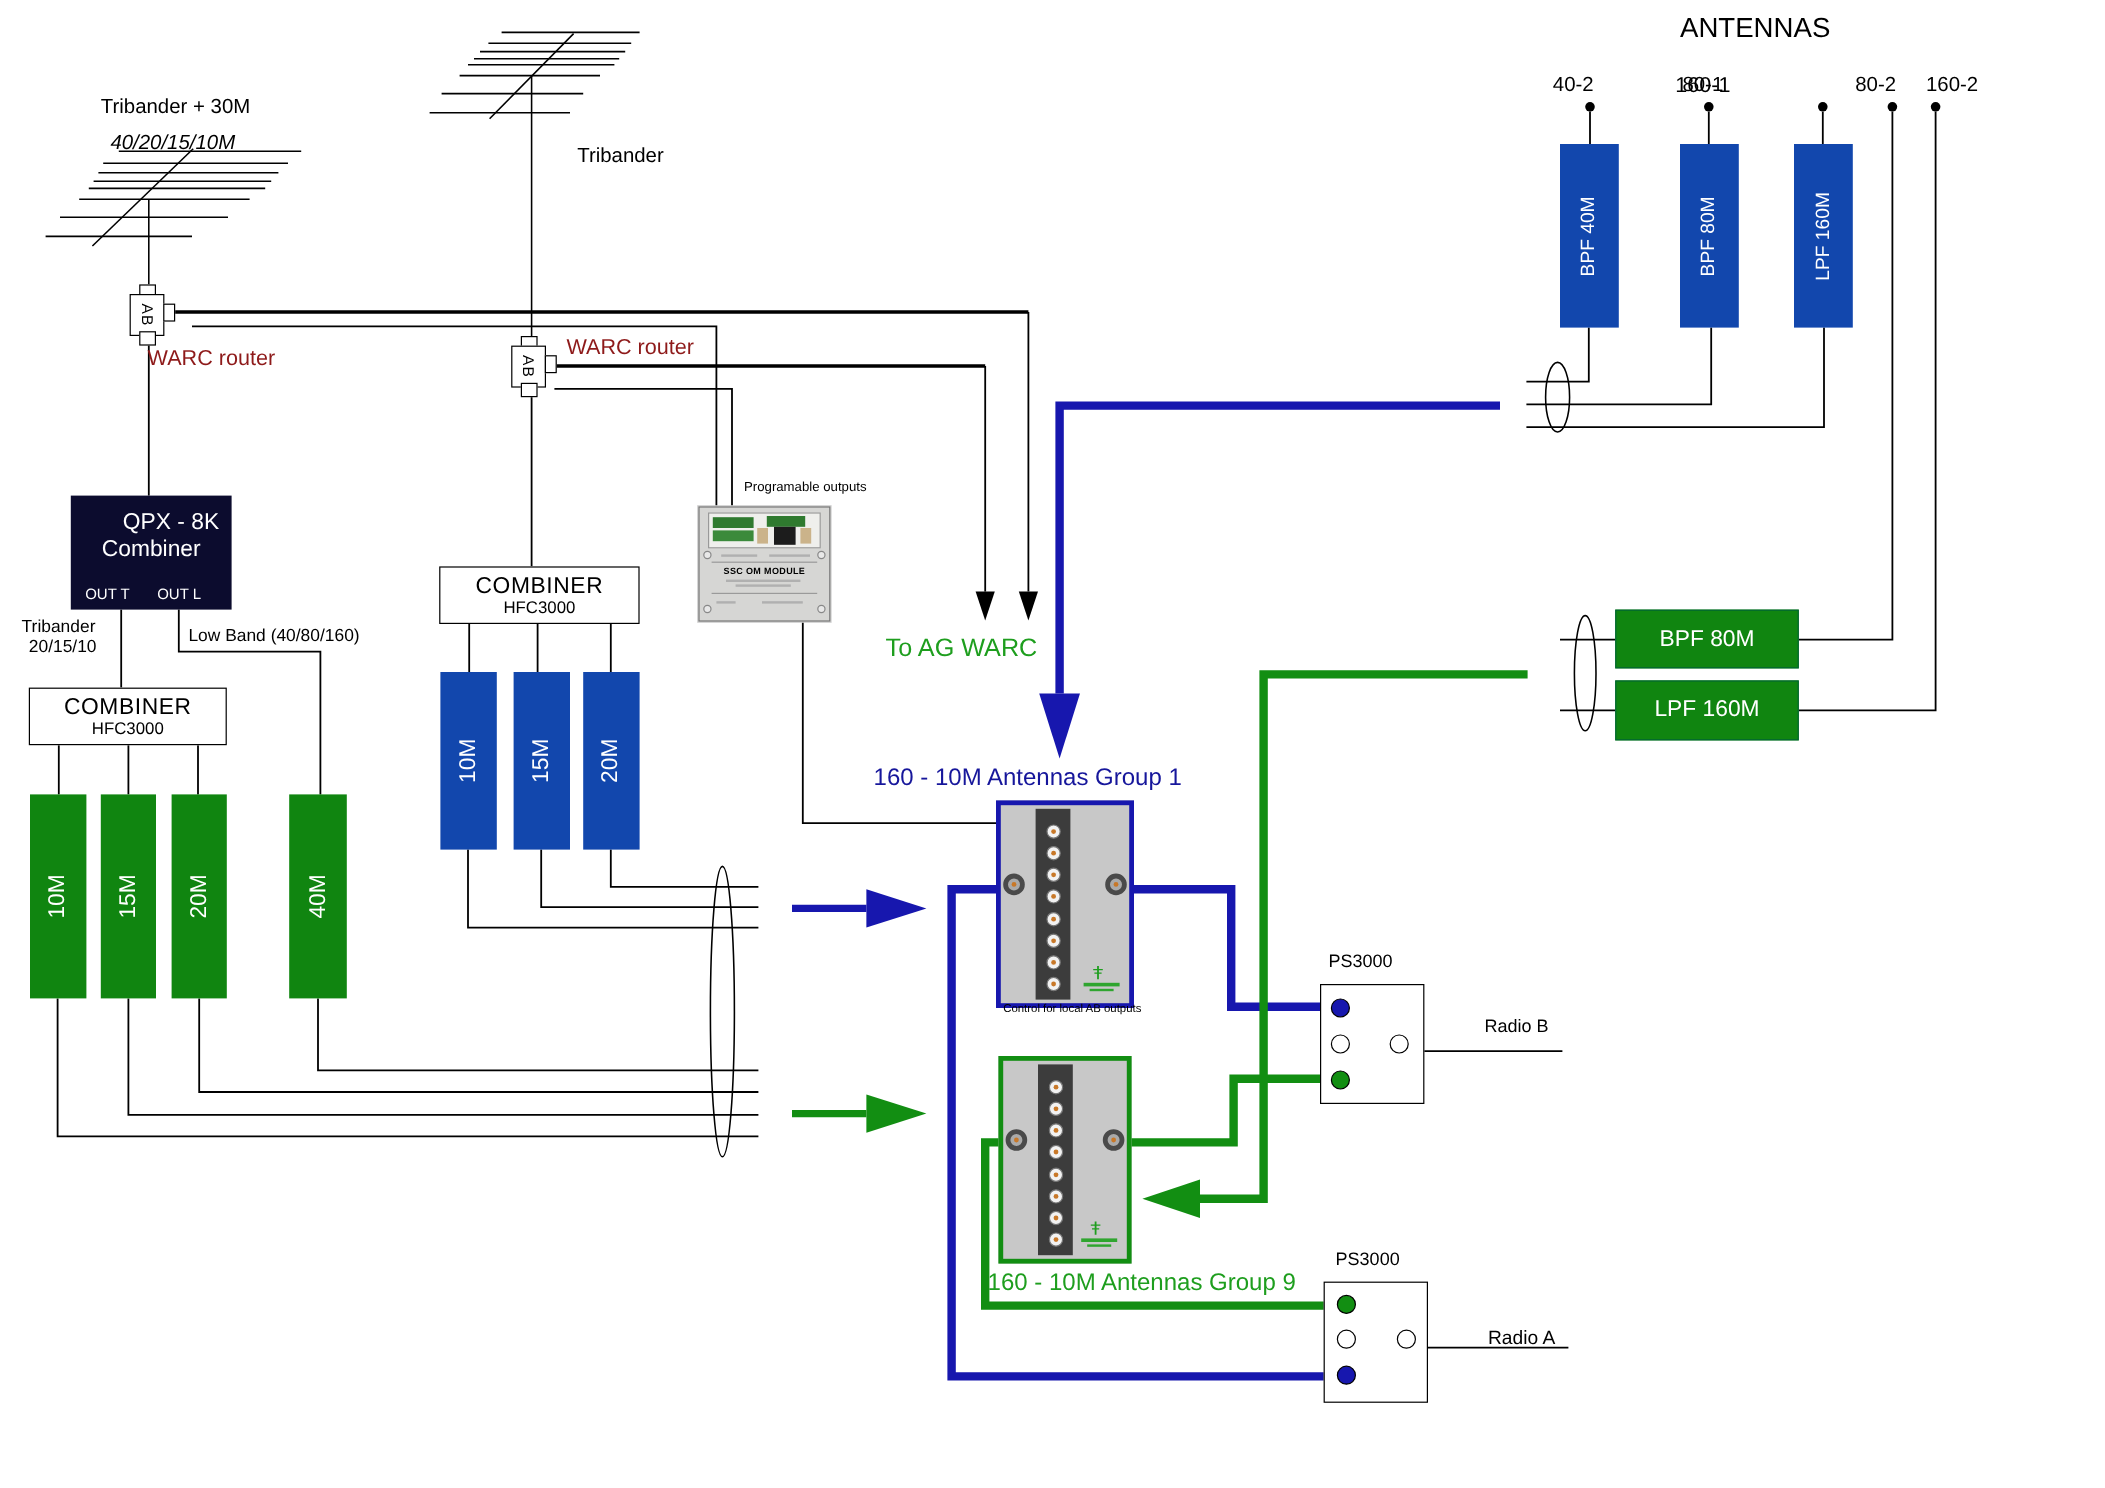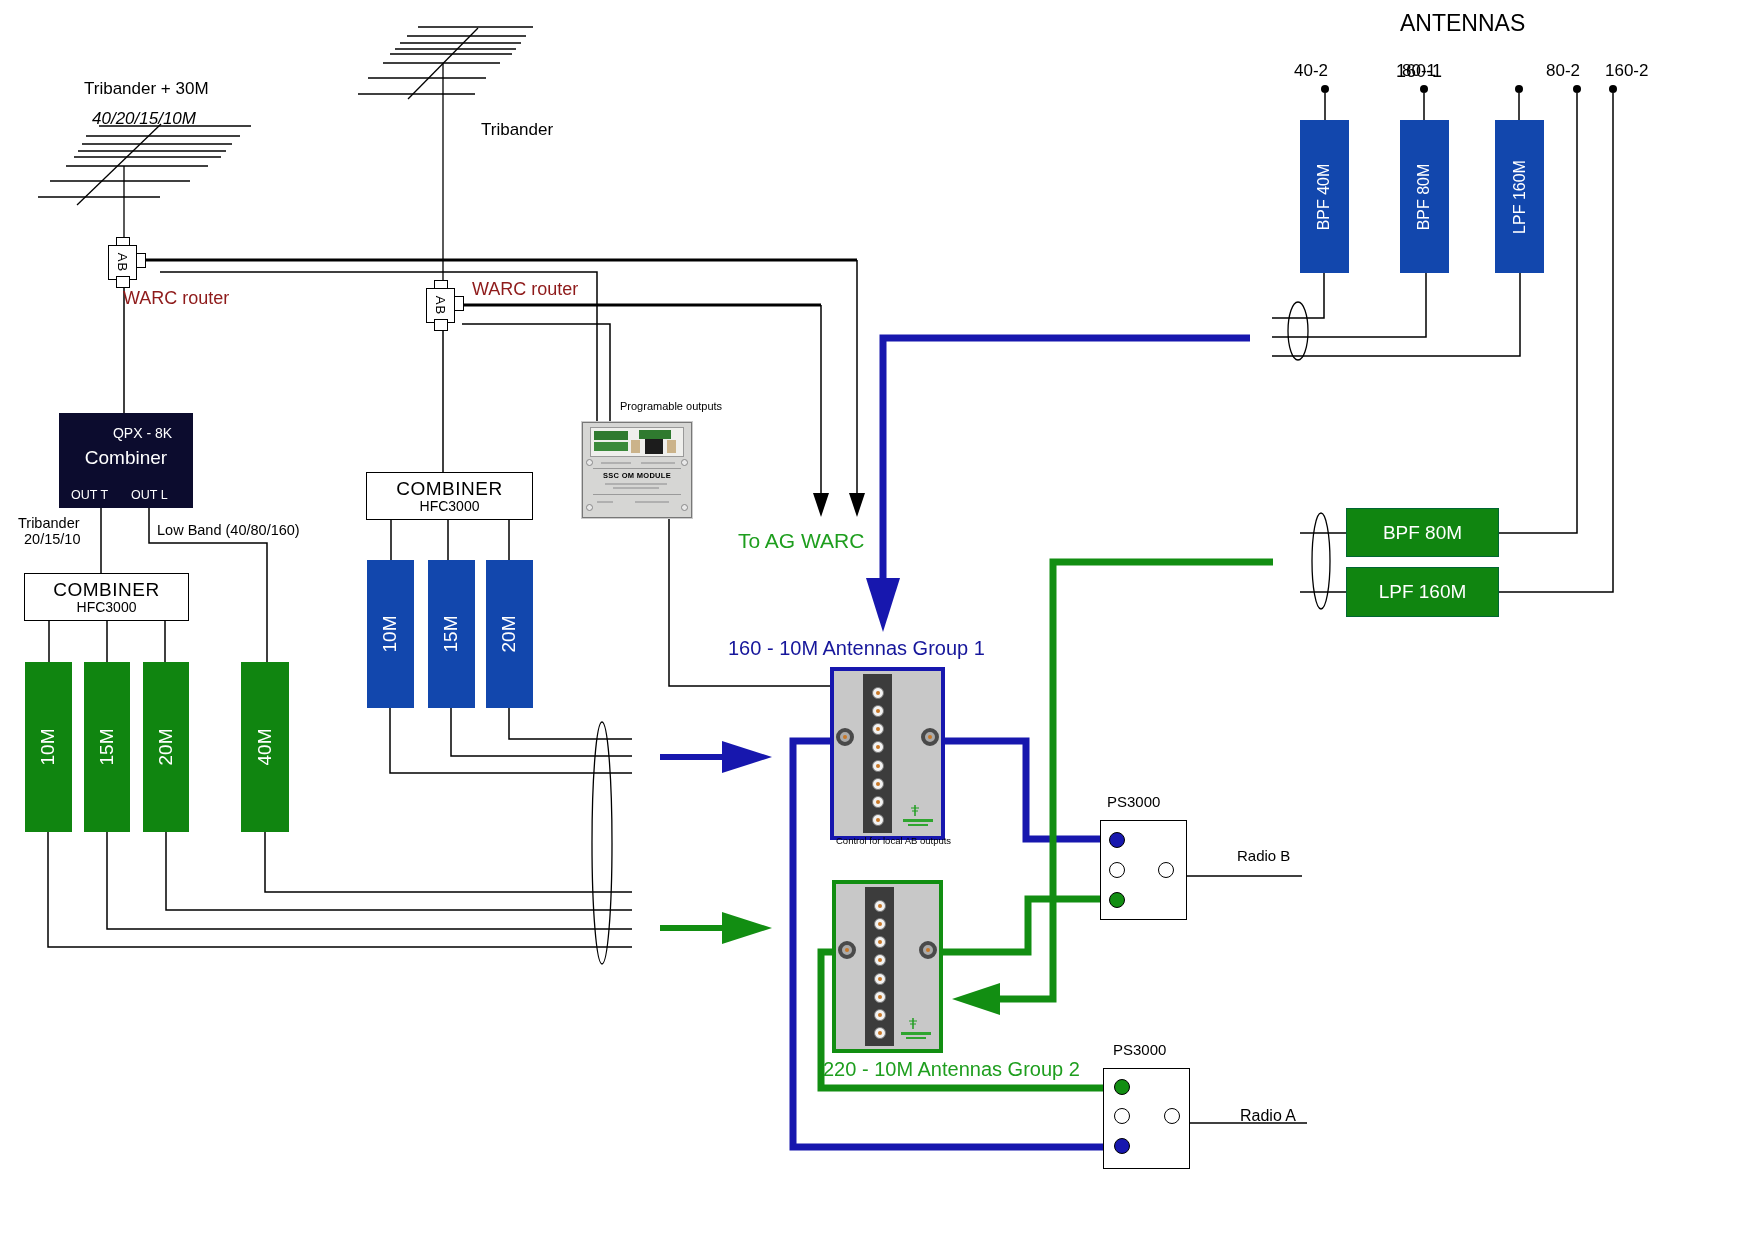--- a/index.html
+++ b/index.html
@@ -20,21 +20,21 @@
   .fill-blue{fill:var(--blue-line);stroke:none;}
   .fill-green{fill:var(--green-line);stroke:none;}
   .fill-black{fill:#000;stroke:none;}
 
   
   .box{position:absolute;box-sizing:border-box;z-index:2;}
   .whitebox{background:#fff;border:1.6px solid #000;display:flex;flex-direction:column;align-items:center;justify-content:center;line-height:1.05;}
   .combiner-name{font-size:19px;letter-spacing:.5px;}
   .combiner-model{font-size:14px;}
   .qpx{background:var(--qpx-bg);color:#fff;}
-  .qpx .q1{position:absolute;left:0;right:0;top:12px;text-align:center;font-size:14px;margin-left:33px;}
+  .qpx .q1{position:absolute;left:0;right:0;top:12px;text-align:center;font-size:19px;margin-left:33px;}
   .qpx .q2{position:absolute;left:0;right:0;top:34px;text-align:center;font-size:19px;}
   .qpx .outs{position:absolute;bottom:6px;left:0;right:0;font-size:12.5px;}
   .qpx .outT{position:absolute;left:12px;bottom:0;}
   .qpx .outL{position:absolute;left:72px;bottom:0;}
   .vband{display:flex;align-items:center;justify-content:center;color:#fff;}
   .vband span{transform:rotate(-90deg);font-size:19px;white-space:nowrap;}
   .bluebox{background:var(--blue-box);}
   .greenbox{background:var(--green-box);}
   .vfilter span{font-size:16px;}
   .hfilter{display:flex;align-items:center;justify-content:center;color:#fff;font-size:19px;border:1px solid #063;}
@@ -211,21 +211,21 @@
 
   <div class="lbl" style="left:18px;top:515px;font-size:14.5px;">Tribander</div>
   <div class="lbl" style="left:24px;top:531px;font-size:14.5px;">20/15/10</div>
   <div class="lbl" style="left:157px;top:522px;font-size:14.5px;">Low Band (40/80/160)</div>
 
   <div class="lbl" style="left:620px;top:400px;font-size:11px;">Programable outputs</div>
 
   <div class="lbl greentxt" style="left:738px;top:529px;font-size:21px;">To AG WARC</div>
 
   <div class="lbl navy" style="left:728px;top:637px;font-size:20px;">160 - 10M Antennas Group 1</div>
-  <div class="lbl greentxt" style="left:823px;top:1058px;font-size:20px;">220 - 10M Antennas Group 2</div>
+  <div class="lbl greentxt" style="left:823px;top:1058px;font-size:20px;">160 - 10M Antennas Group 9</div>
   <div class="lbl" style="left:836px;top:835px;font-size:9.5px;">Control for local AB outputs</div>
 
   <div class="lbl" style="left:1400px;top:10px;font-size:23px;">ANTENNAS</div>
   <div class="lbl" style="left:1294px;top:61px;font-size:17px;">40-2</div>
   <div class="lbl" style="left:1402px;top:61px;font-size:17px;">80-1</div>
   <div class="lbl" style="left:1396px;top:61px;font-size:18px;">160-1</div>
   <div class="lbl" style="left:1546px;top:61px;font-size:17px;">80-2</div>
   <div class="lbl" style="left:1605px;top:61px;font-size:17px;">160-2</div>
 
 

